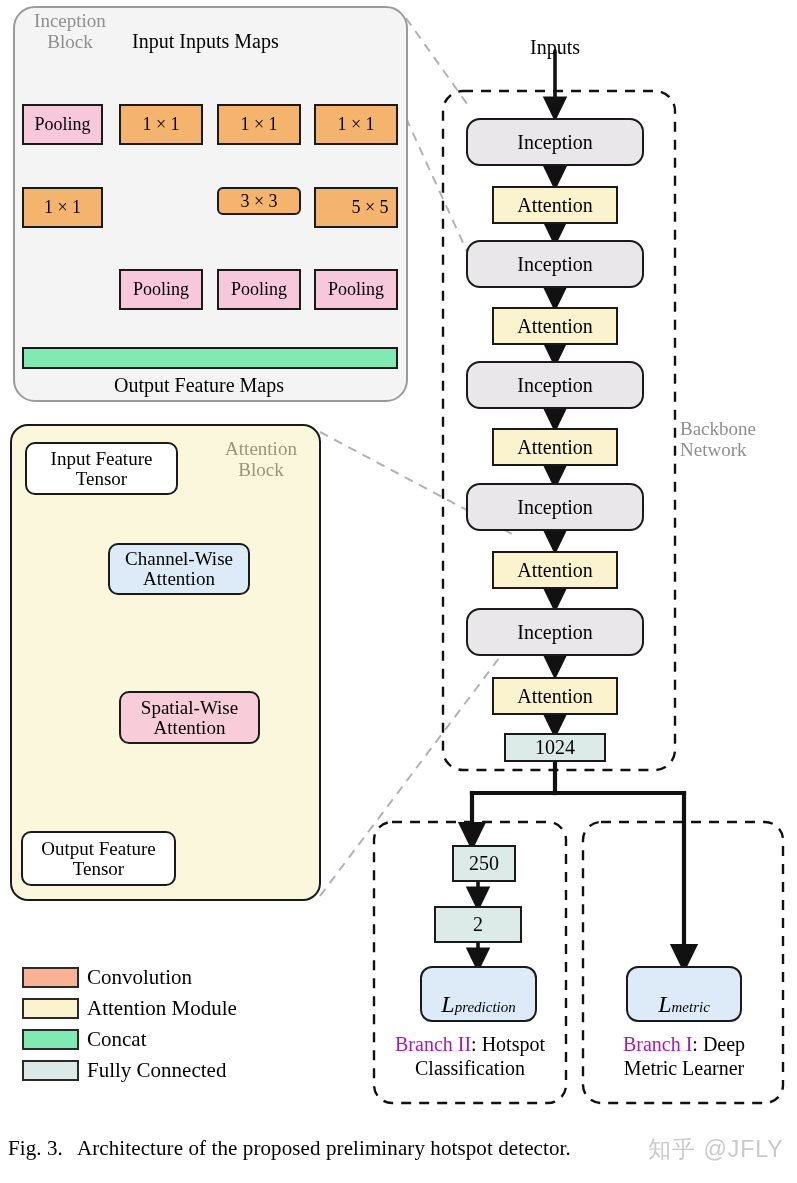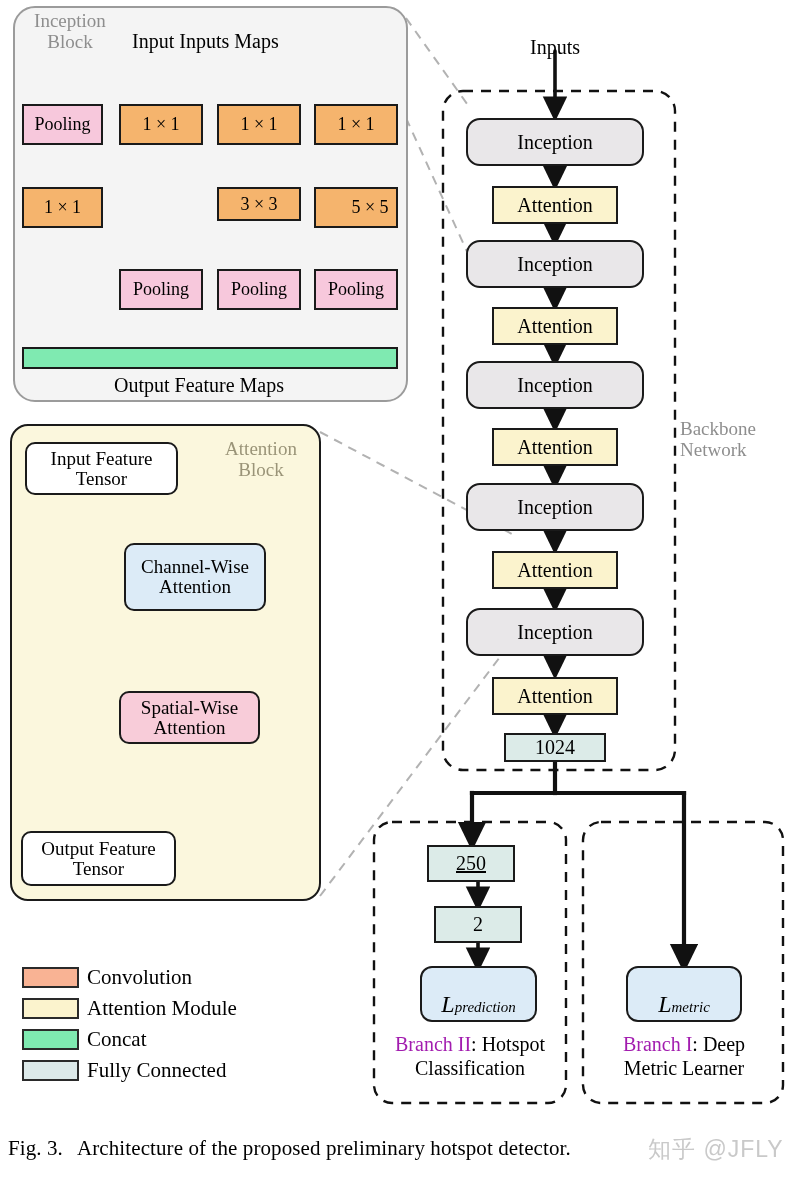--- a/index.html
+++ b/index.html
@@ -246,37 +246,37 @@
 Block</div>
 
   <div class="ib-title" style="left:132px; top:30px;">Input Inputs Maps</div>
 
   <div class="node box-pool fs18" style="left:22px; top:104px; width:81px; height:41px;">Pooling</div>
   <div class="node box-conv fs18" style="left:119px; top:104px; width:84px; height:41px;">1 × 1</div>
   <div class="node box-conv fs18" style="left:217px; top:104px; width:84px; height:41px;">1 × 1</div>
   <div class="node box-conv fs18" style="left:314px; top:104px; width:84px; height:41px;">1 × 1</div>
 
   <div class="node box-conv fs18" style="left:22px; top:187px; width:81px; height:41px;">1 × 1</div>
-  <div class="node box-conv fs18" style="left:217px; top:187px; width:84px; height:34px;">3 × 3</div>
+  <div class="node box-conv fs18" style="left:217px; top:187px; width:84px; height:28px;border-radius:6px;">3 × 3</div>
   <div class="node box-conv fs18" style="left:314px; top:187px; width:84px; height:41px;padding-left:28px;">5 × 5</div>
 
   <div class="node box-pool fs18" style="left:119px; top:269px; width:84px; height:41px;">Pooling</div>
   <div class="node box-pool fs18" style="left:217px; top:269px; width:84px; height:41px;">Pooling</div>
   <div class="node box-pool fs18" style="left:314px; top:269px; width:84px; height:41px;">Pooling</div>
 
   <div class="node box-concat" style="left:22px; top:347px; width:376px; height:22px;"></div>
   <div class="ib-title" style="left:114px; top:374px;">Output Feature Maps</div>
 
   <div class="panel-attention"></div>
   <div class="panel-label dark" style="left:208px; top:438px; width:106px;">Attention
 Block</div>
 
   <div class="node box-plain fs19" style="left:25px; top:442px; width:153px; height:53px;">Input Feature
 Tensor</div>
-  <div class="node box-chan fs19" style="left:124px; top:543px; width:142px; height:68px;">Channel-Wise
+  <div class="node box-chan fs19" style="left:108px; top:543px; width:142px; height:52px;">Channel-Wise
 Attention</div>
   <div class="node box-spat fs19" style="left:119px; top:691px; width:141px; height:53px;">Spatial-Wise
 Attention</div>
   <div class="node box-plain fs19" style="left:21px; top:831px; width:155px; height:55px;">Output Feature
 Tensor</div>
 
   <div class="label-free" style="left:505px; top:36px; width:100px;">Inputs</div>
   <div class="panel-label" style="left:680px; top:418px; width:112px; text-align:left;">Backbone
 Network</div>
 
@@ -290,21 +290,21 @@
   <div class="node box-attn fs20" style="left:492px; top:428px; width:126px; height:38px;">Attention</div>
 
   <div class="node box-incep fs20" style="left:466px; top:483px; width:178px; height:48px;">Inception</div>
   <div class="node box-attn fs20" style="left:492px; top:551px; width:126px; height:38px;">Attention</div>
 
   <div class="node box-incep fs20" style="left:466px; top:608px; width:178px; height:48px;">Inception</div>
   <div class="node box-attn fs20" style="left:492px; top:677px; width:126px; height:38px;">Attention</div>
 
   <div class="node box-fc fs20" style="left:504px; top:733px; width:102px; height:29px;">1024</div>
 
-  <div class="node box-fc fs20" style="left:427px; top:845px; width:88px; height:37px;text-decoration:underline;">250</div>
+  <div class="node box-fc fs20" style="left:452px; top:845px; width:64px; height:37px;">250</div>
   <div class="node box-fc fs20" style="left:434px; top:906px; width:88px; height:37px;">2</div>
   <div class="node box-loss" style="left:420px; top:966px; width:117px; height:56px;">
     <span class="loss-math">
       <span class="cal">L</span><span class="sub">prediction</span>
     </span>
   </div>
   <div class="branch-caption" style="left:378px; top:1032px; width:184px;"><span class="bnum">Branch II</span><span>: Hotspot
 Classification</span></div>
 
   <div class="node box-loss" style="left:626px; top:966px; width:116px; height:56px;">

